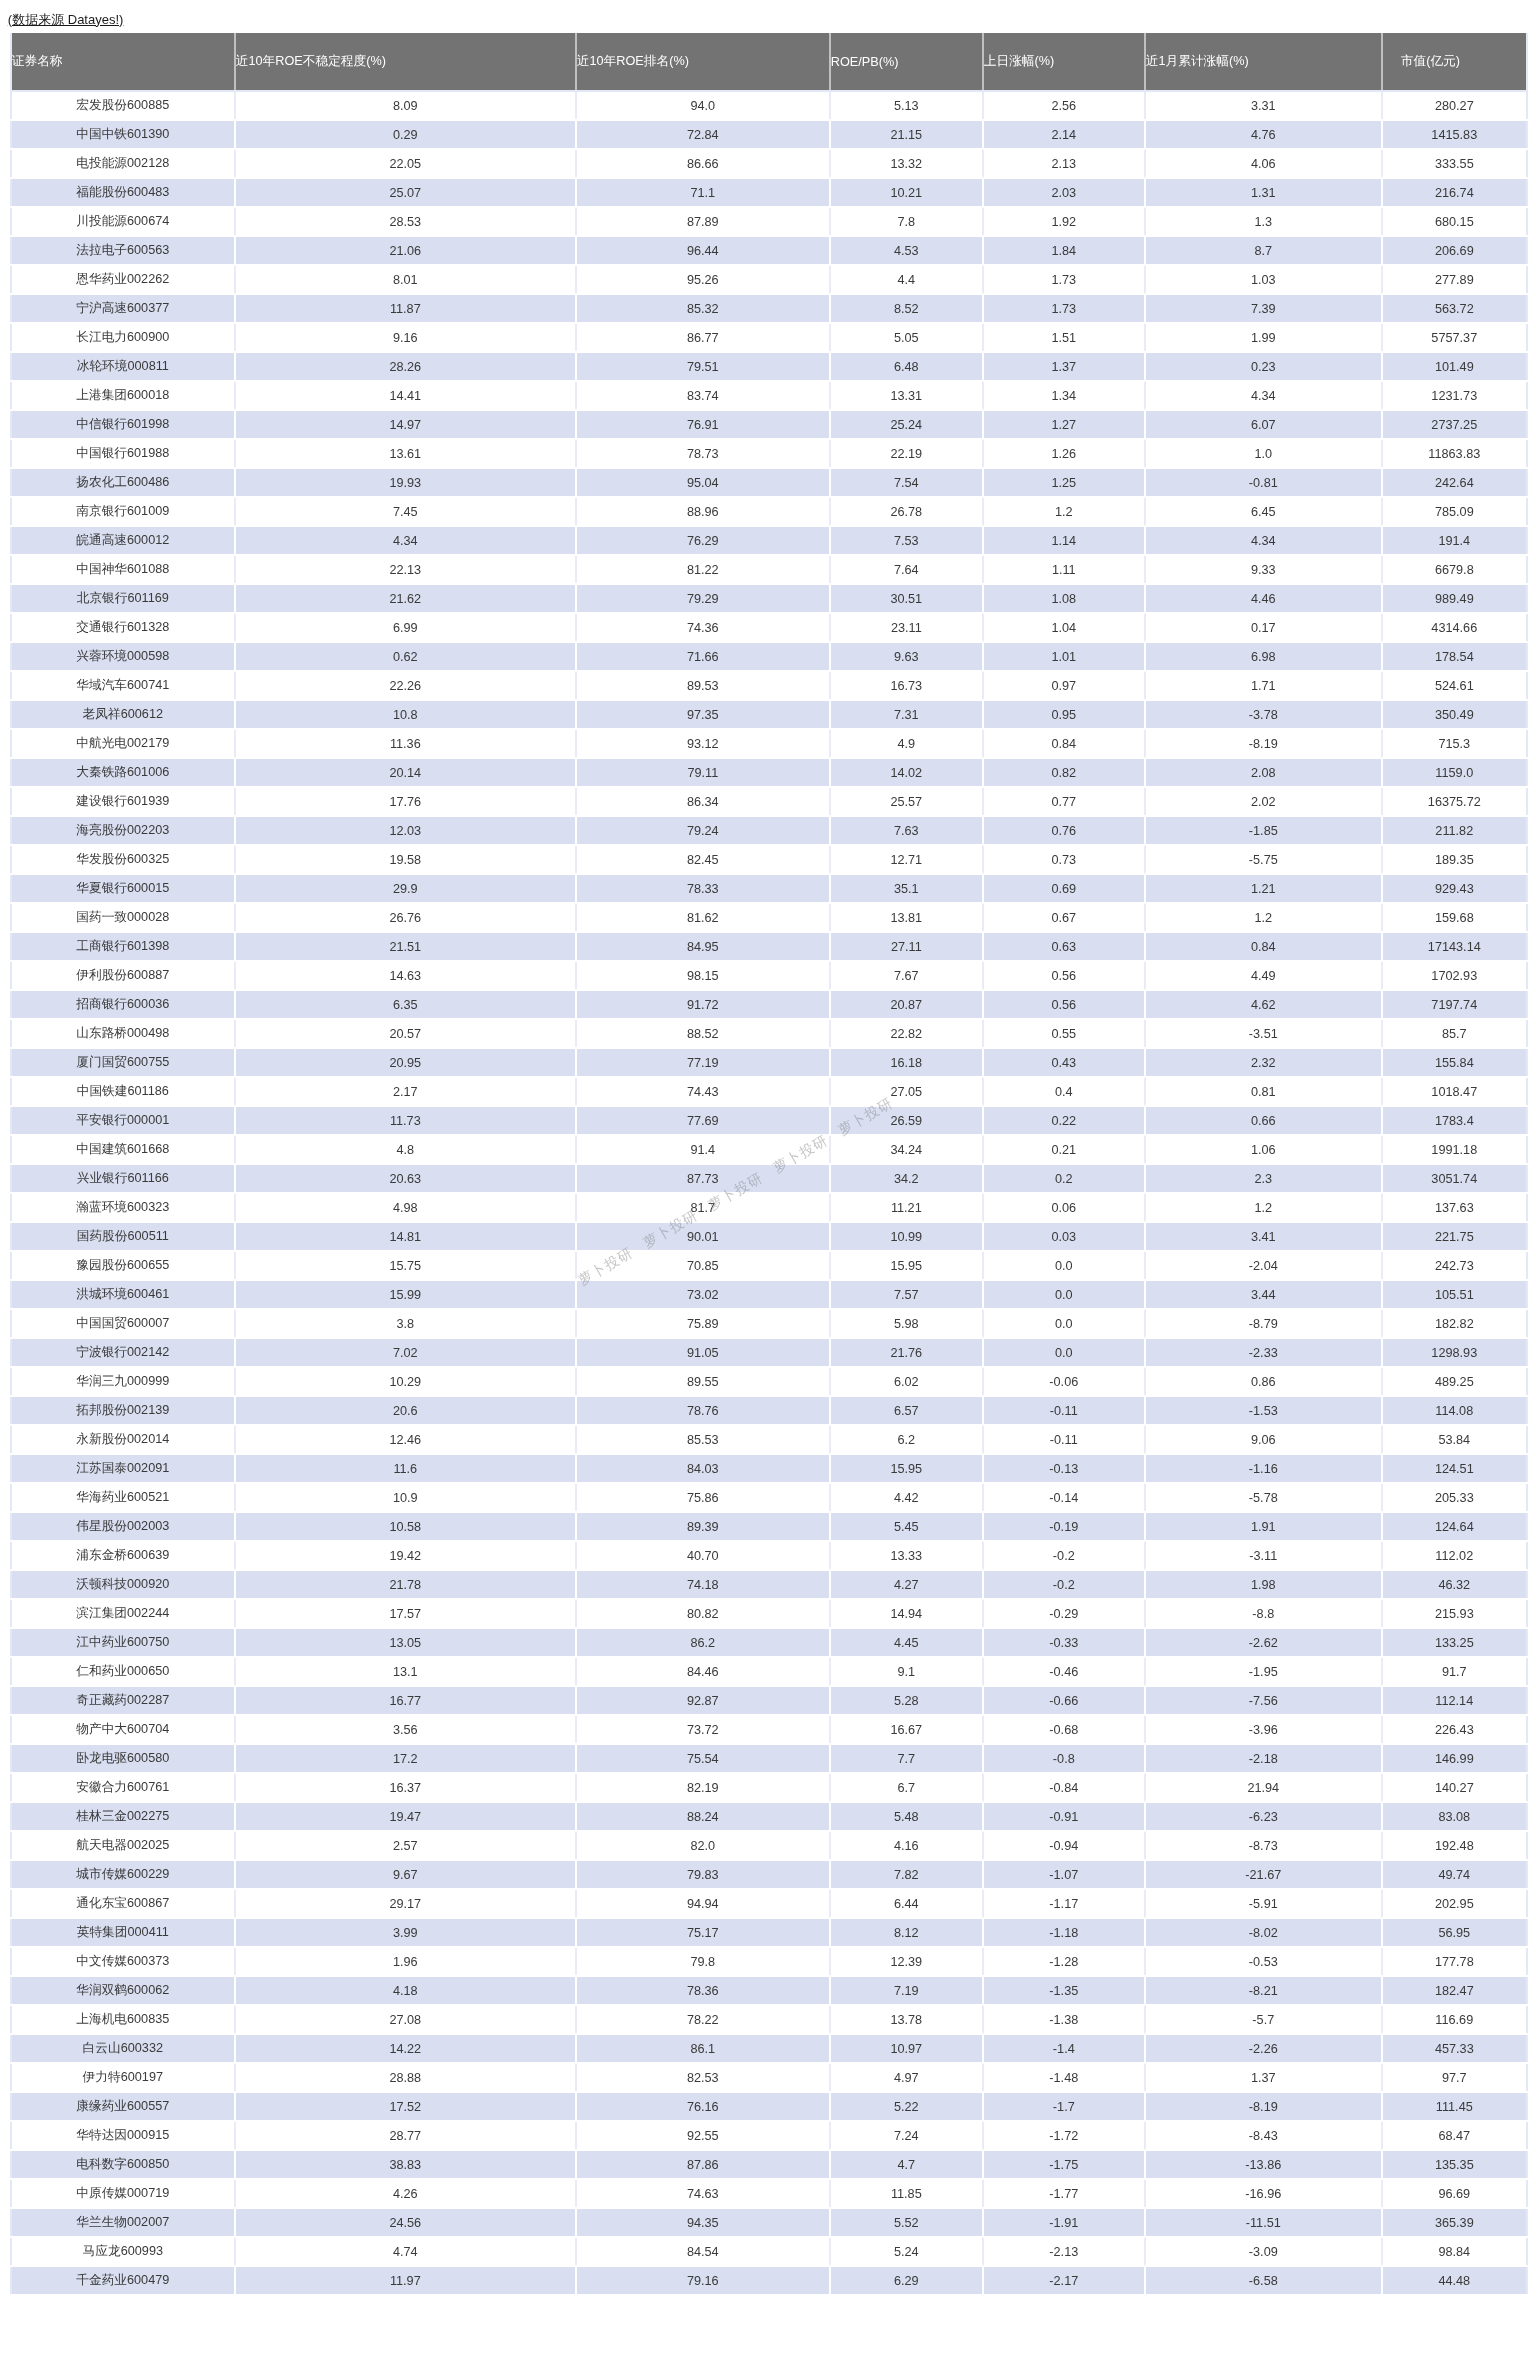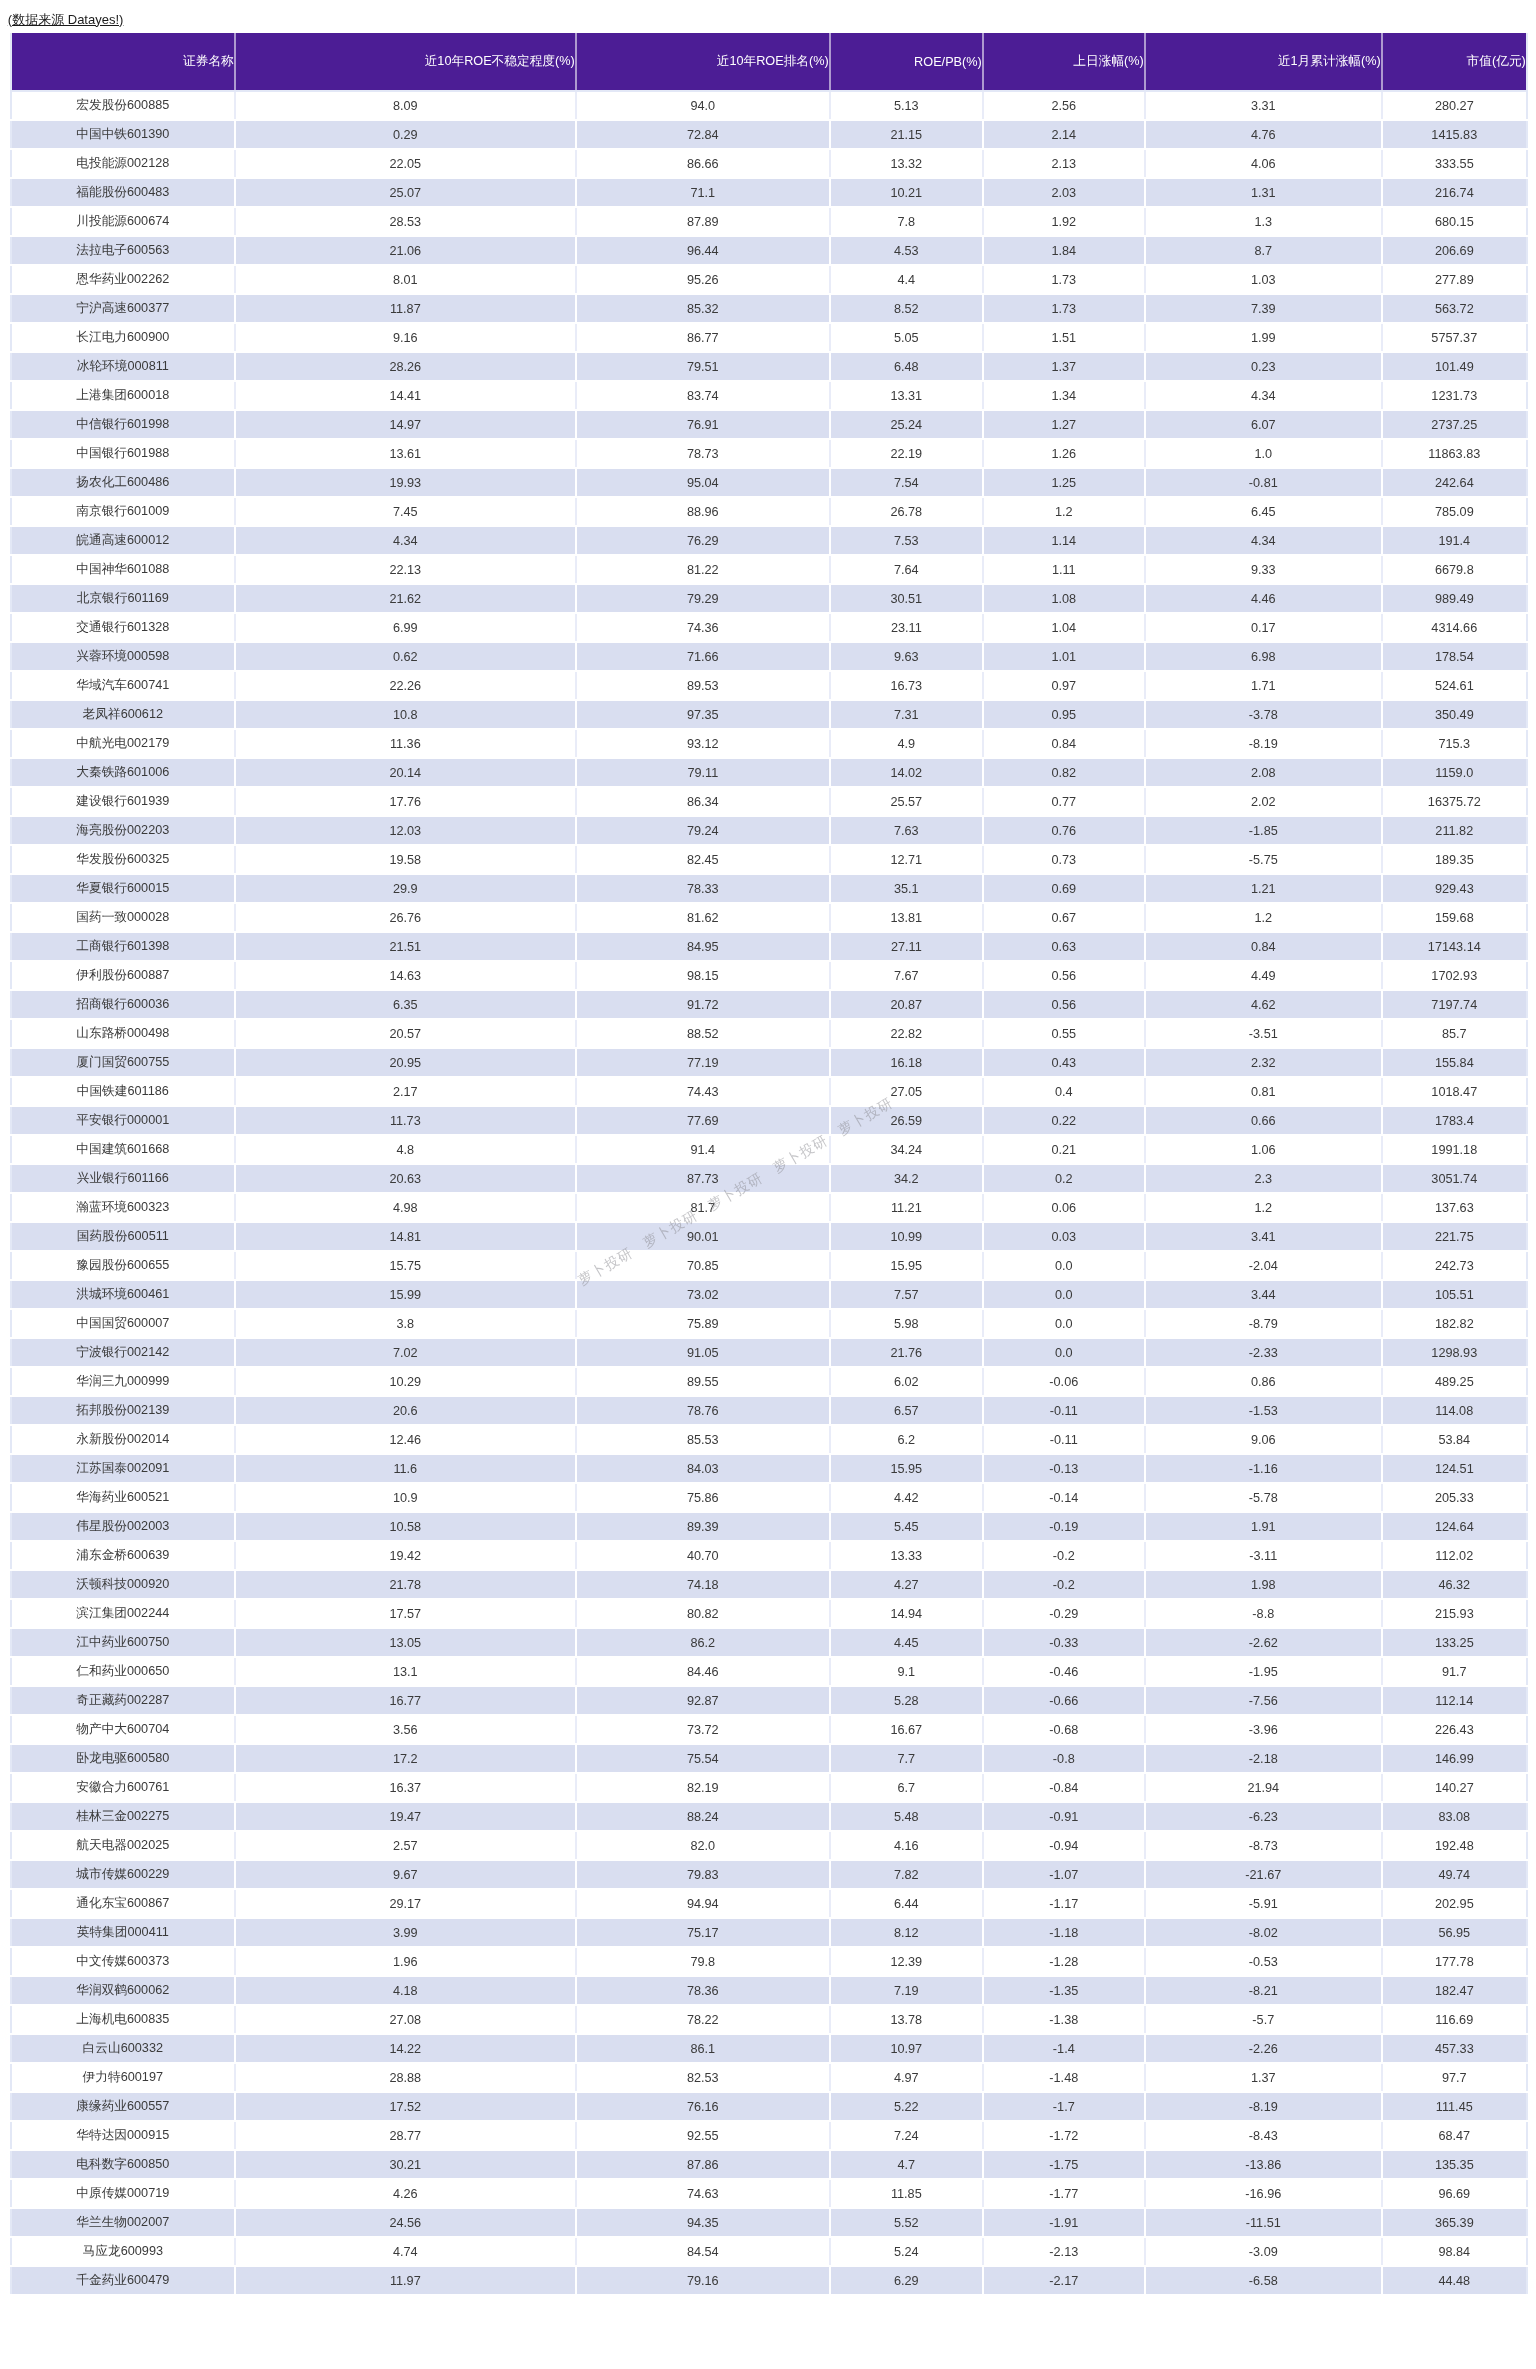--- a/index.html
+++ b/index.html
@@ -20,23 +20,23 @@
   table.roe{
     table-layout:fixed;border-collapse:collapse;
     width:1517px;
     border-left:2px solid #e3e8f6;
     border-right:2px solid #e3e8f6;
     border-bottom:2px solid #d8def0;
   }
   col.c1{width:224px}col.c2{width:341px}col.c3{width:254px}
   col.c4{width:153px}col.c5{width:162px}col.c6{width:237px}col.c7{width:145px}
   thead th{
-    background:#4c1d95;color:#ffffff;
+    background:#737373;color:#ffffff;
     height:57px;font-size:12.7px;font-weight:normal;
-    text-align:right;vertical-align:middle;padding:0;
+    text-align:left;vertical-align:middle;padding:0;
     border-right:2px solid rgba(255,255,255,0.55);
     border-bottom:2px solid #e3e8f6;
   }
   thead th:last-child{border-right:none;padding-left:18px;}
   tbody td{
     height:27px;font-size:12.7px;color:#3a3a3a;
     text-align:center;vertical-align:middle;padding:0;
     background:#ffffff;
     border-bottom:2px solid #ffffff;
     border-right:2px solid #e9ecf8;
@@ -717,21 +717,21 @@
           <td>华特达因000915</td>
           <td>28.77</td>
           <td>92.55</td>
           <td>7.24</td>
           <td>-1.72</td>
           <td>-8.43</td>
           <td>68.47</td>
         </tr>
         <tr>
           <td>电科数字600850</td>
-          <td>30.21</td>
+          <td>38.83</td>
           <td>87.86</td>
           <td>4.7</td>
           <td>-1.75</td>
           <td>-13.86</td>
           <td>135.35</td>
         </tr>
         <tr>
           <td>中原传媒000719</td>
           <td>4.26</td>
           <td>74.63</td>

